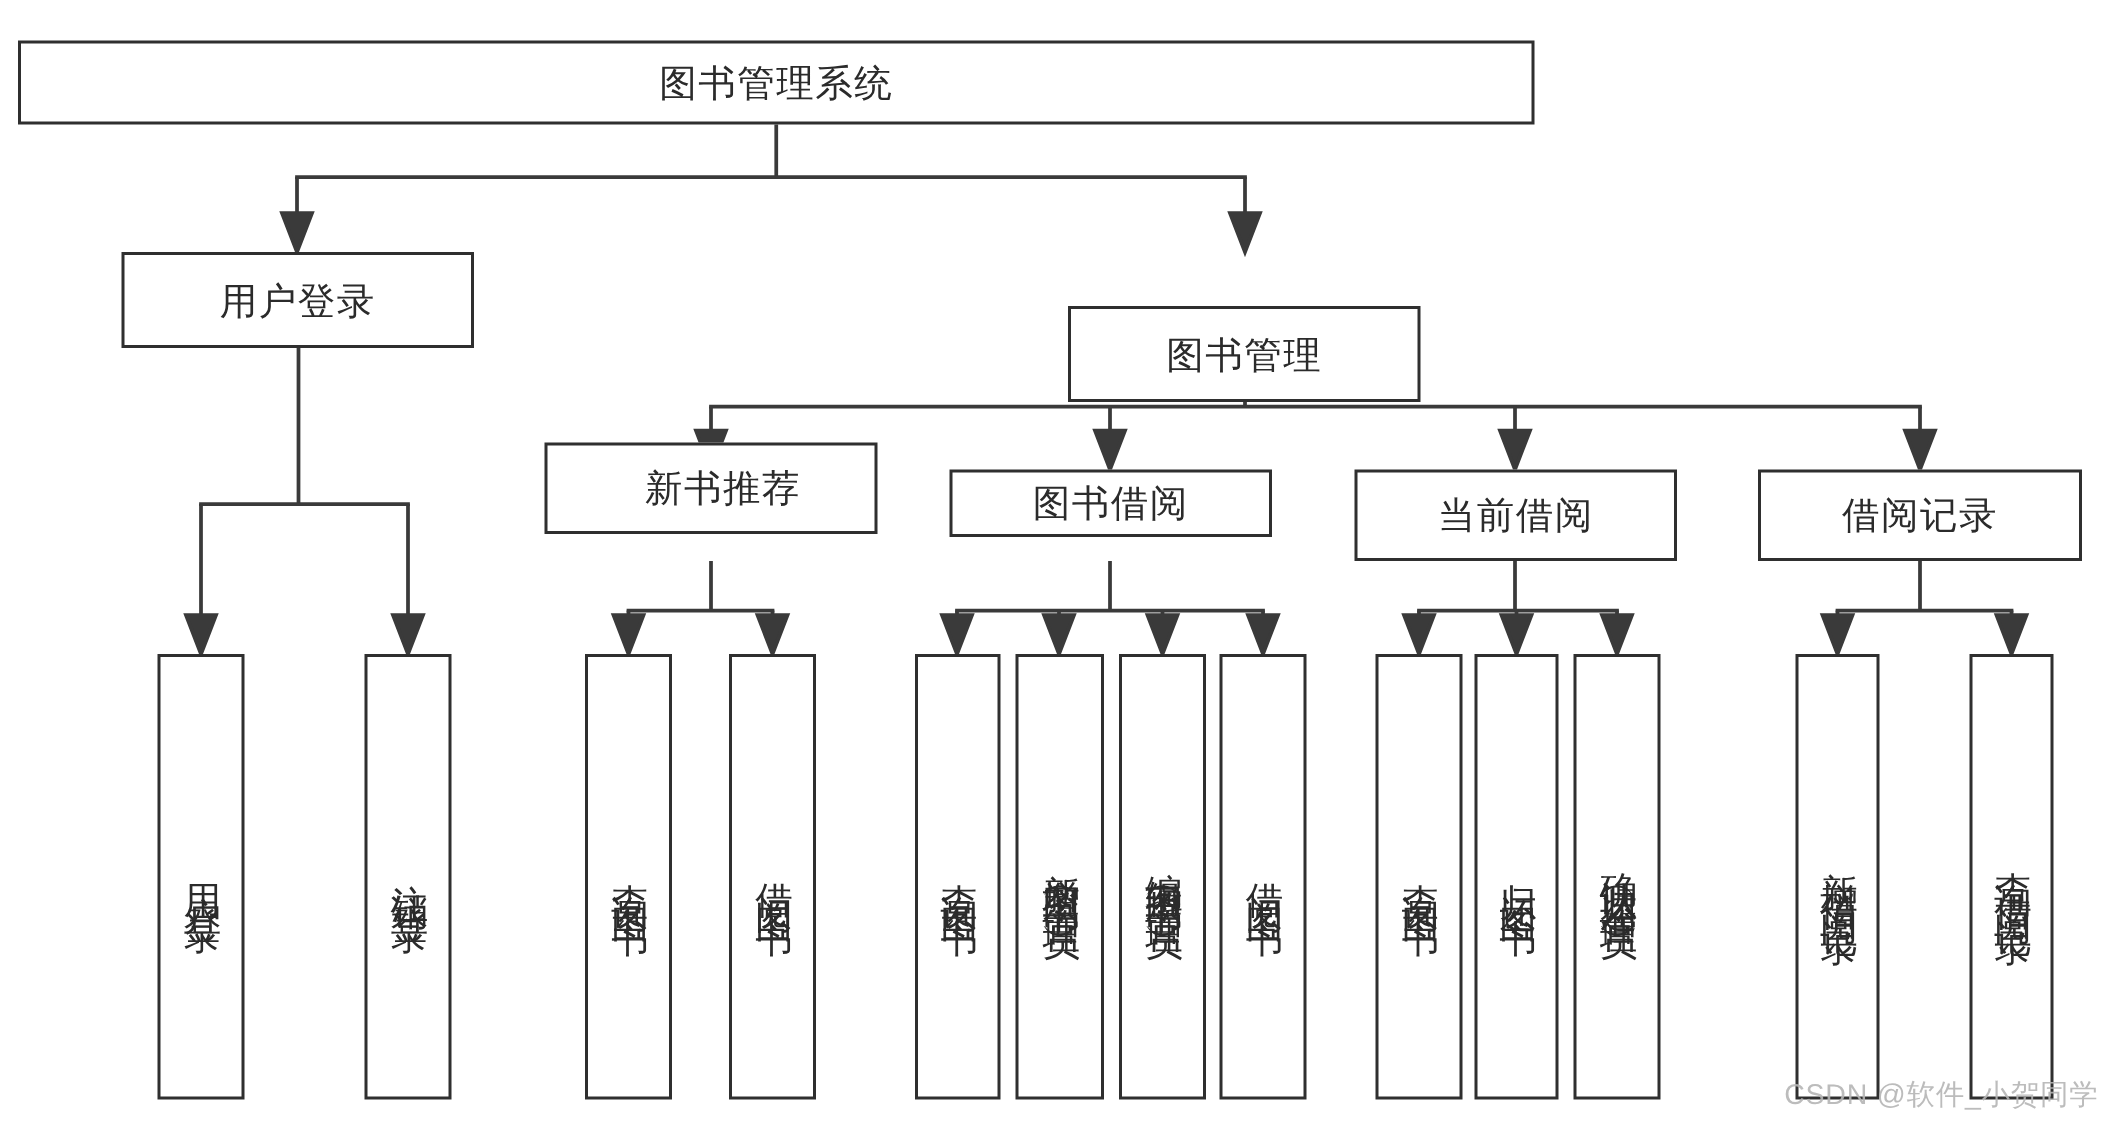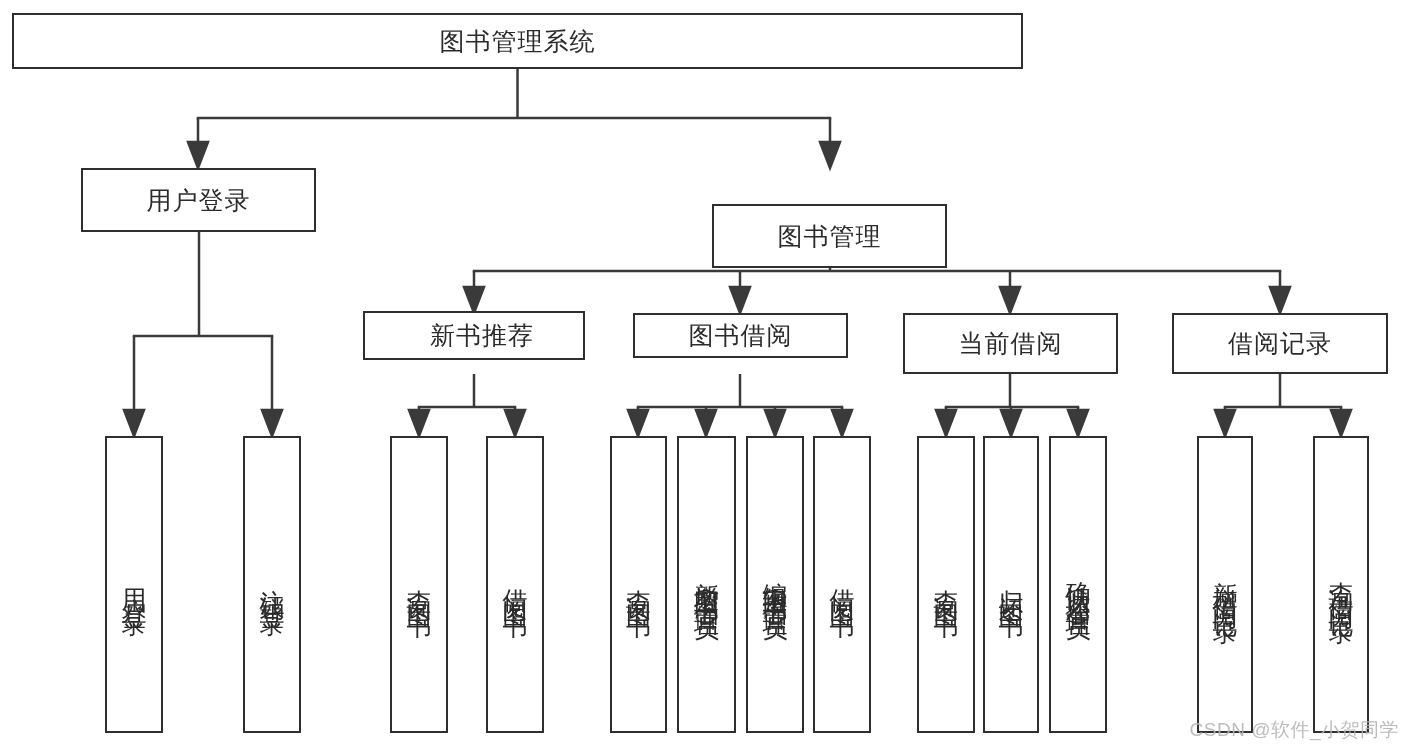--- a/index.html
+++ b/index.html
@@ -124,26 +124,26 @@
 
       <line x1="1280" y1="374" x2="1280" y2="408"></line>
       <line x1="1223.75" y1="407" x2="1342.25" y2="407"></line>
       <line x1="1225" y1="407" x2="1225" y2="414"></line>
       <polygon points="1215,410 1235,410 1225,436"></polygon>
       <line x1="1341" y1="407" x2="1341" y2="414"></line>
       <polygon points="1331,410 1351,410 1341,436"></polygon>
     </g>
   </svg>
 
-  <div class="hnode root" style="left:12px; top:13px; width:1011px; height:56px;">图书管理系统</div>
+  <div class="hnode root" style="left:12px; top:27px; width:1011px; height:56px;">图书管理系统</div>
 
   <div class="hnode" style="left:81px; top:168px; width:235px; height:64px;">用户登录</div>
   <div class="hnode" style="left:712px; top:168px; width:235px; height:64px;margin-top:36px;">图书管理</div>
 
-  <div class="hnode" style="left:363px; top:311px; width:222px; height:49px;padding-left:16px;">新书推荐</div>
+  <div class="hnode" style="left:363px; top:295px; width:222px; height:61px;padding-left:16px;">新书推荐</div>
   <div class="hnode" style="left:633px; top:313px; width:215px; height:45px;">图书借阅</div>
   <div class="hnode" style="left:903px; top:313px; width:215px; height:61px;">当前借阅</div>
   <div class="hnode" style="left:1172px; top:313px; width:216px; height:61px;">借阅记录</div>
 
   <div class="leaf" style="left:105px; width:58px;">
     <span class="vtext">用户登录</span>
   </div>
   <div class="leaf" style="left:243px; width:58px;">
     <span class="vtext">注销登录</span>
   </div>

